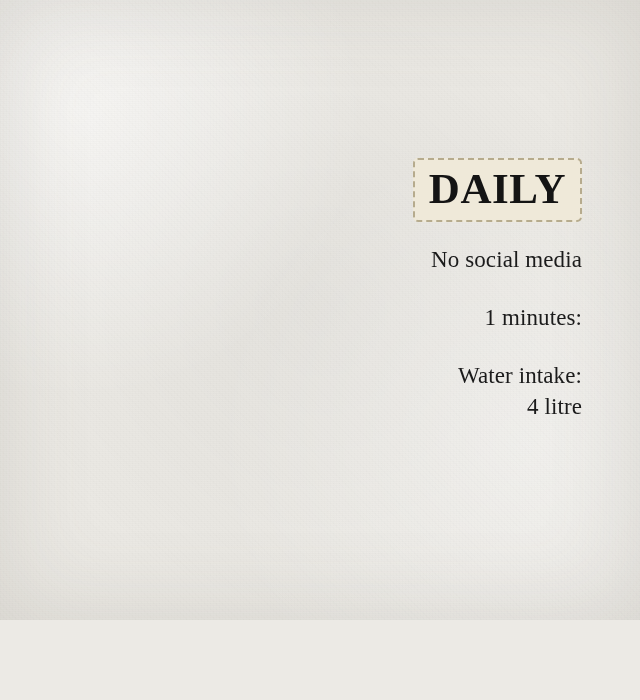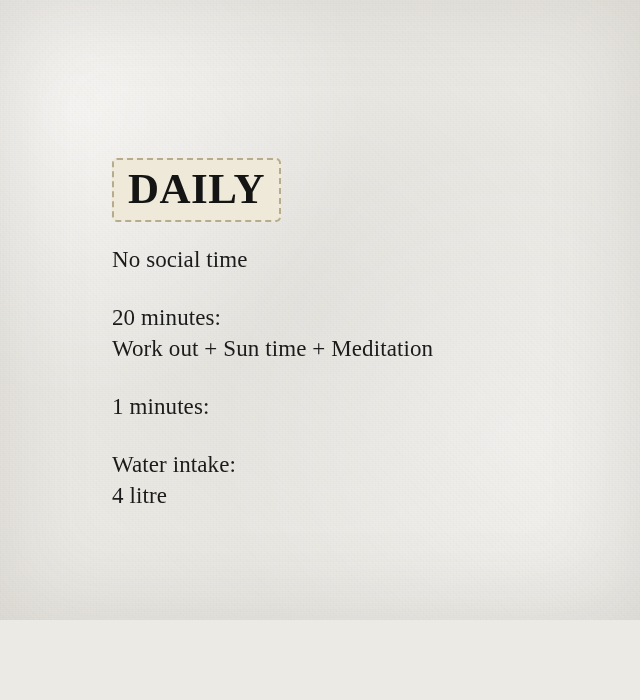--- a/index.html
+++ b/index.html
@@ -17,20 +17,21 @@
     position: relative;
     width: 640px;
     height: 620px;
     box-sizing: border-box;
     background-color: #ebe9e4;
     background-image:
       radial-gradient(circle at 12% 18%, rgba(255,255,255,0.55) 0%, rgba(255,255,255,0) 38%),
       radial-gradient(circle at 82% 72%, rgba(255,255,255,0.35) 0%, rgba(255,255,255,0) 45%),
       radial-gradient(circle at 50% 50%, rgba(0,0,0,0.035) 0%, rgba(0,0,0,0) 70%);
     overflow: hidden;
+    text-align: right;
   }
   
   .grain {
     position: absolute;
     inset: 0;
     pointer-events: none;
     opacity: 0.5;
     background-image:
       repeating-linear-gradient(0deg, rgba(0,0,0,0.018) 0px, rgba(0,0,0,0.018) 1px, rgba(255,255,255,0.02) 1px, rgba(255,255,255,0.02) 2px),
       repeating-linear-gradient(90deg, rgba(0,0,0,0.016) 0px, rgba(0,0,0,0.016) 1px, rgba(255,255,255,0.02) 1px, rgba(255,255,255,0.02) 3px),
@@ -86,27 +87,23 @@
   <div class="grain"></div>
   <div class="vignette"></div>
 
   <div class="content">
 
     <div class="title-chip">
       <span class="title-text">DAILY</span>
     </div>
 
     <div class="block">
-      <div class="line">No social time</div>
+      <div class="line">No social media</div>
     </div>
 
-    <div class="block">
-      <div class="line">20 minutes:</div>
-      <div class="line">Work out + Sun time + Meditation</div>
-    </div>
 
     <div class="block">
       <div class="line">1 minutes:</div>
     </div>
 
     <div class="block">
       <div class="line">Water intake:</div>
       <div class="line">4 litre</div>
     </div>
 

